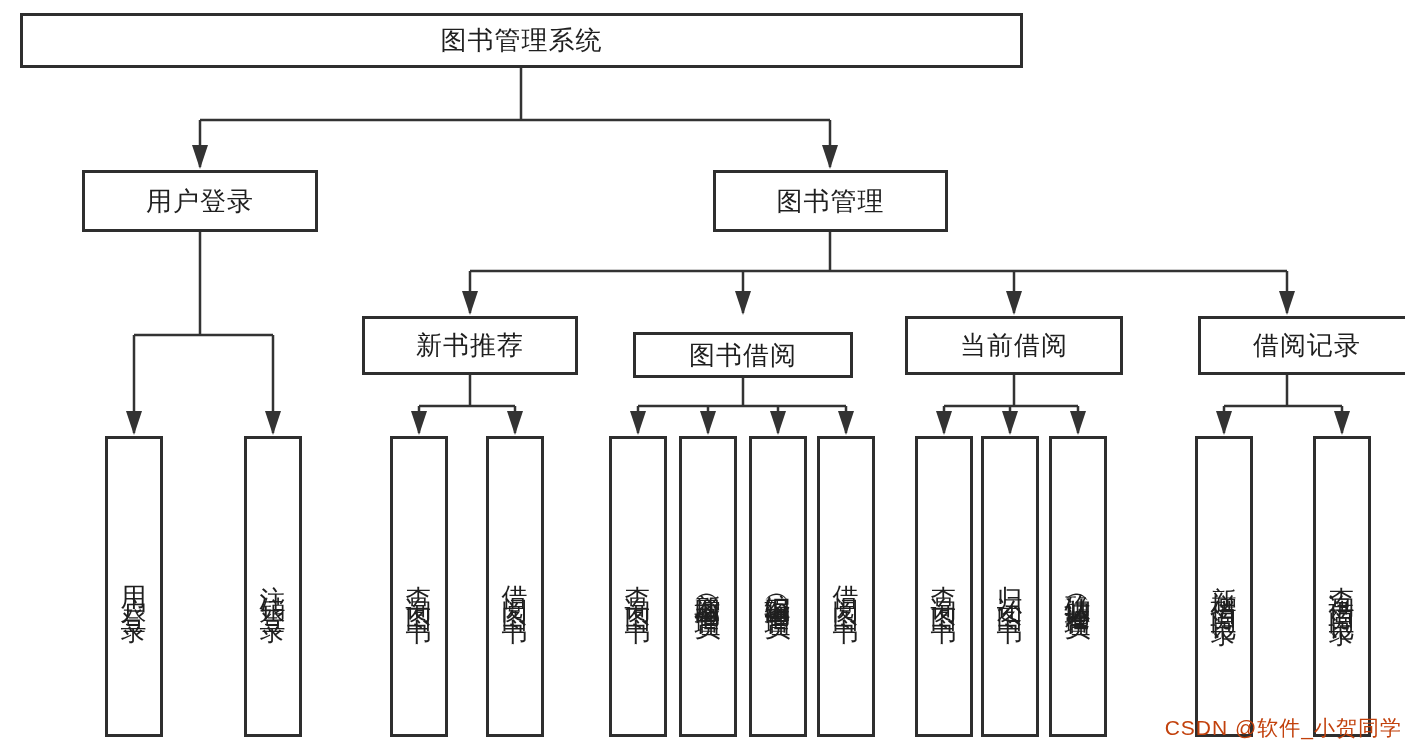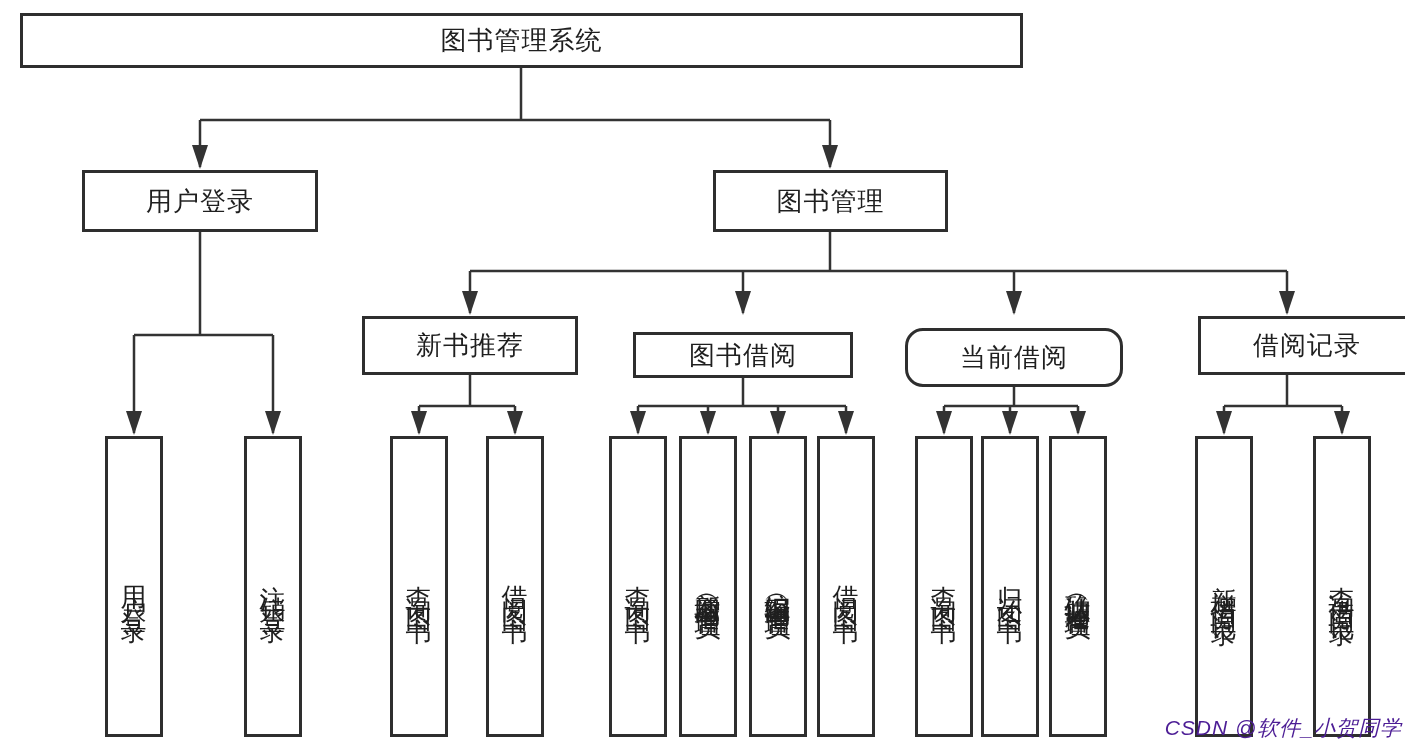--- a/index.html
+++ b/index.html
@@ -29,22 +29,21 @@
     line-height:1;
     white-space:nowrap;
     color:#1f1f1f;
   }
   .watermark{
     position:absolute;
     right:3px;bottom:5px;
     z-index:5;
     font-size:21px;
     letter-spacing:1px;
-    color:#4c1d95;
-    font-style:italic;
+    color:#c2410c;
   }
 </style>
 </head>
 <body>
 
 <div class="canvas">
 
   <svg class="wires" width="1405" height="747" viewBox="0 0 1405 747">
     <defs>
       <marker id="arw" markerUnits="userSpaceOnUse" markerWidth="25" markerHeight="17" refX="22" refY="8" orient="auto">
@@ -98,21 +97,21 @@
   <div class="node hbox" style="left:713px;top:170px;width:235px;height:62px;font-family:Liberation Mono, monospace;">
     <span>图书管理</span>
   </div>
 
   <div class="node hbox" style="left:362px;top:316px;width:216px;height:59px;align-items:center;">
     <span>新书推荐</span>
   </div>
   <div class="node hbox" style="left:633px;top:316px;width:220px;height:46px;margin-top:16px;">
     <span>图书借阅</span>
   </div>
-  <div class="node hbox" style="left:905px;top:328px;width:218px;height:59px;border-radius:18px;">
+  <div class="node hbox" style="left:905px;top:316px;width:218px;height:59px;">
     <span>当前借阅</span>
   </div>
   <div class="node hbox" style="left:1178px;top:316px;width:218px;height:59px;margin-left:20px;">
     <span>借阅记录</span>
   </div>
 
   <div class="node vbox" style="left:105px;top:436px;width:58px;height:301px;">
     <span class="vlabel" style="letter-spacing: 11px;">用户登录</span>
   </div>
   <div class="node vbox" style="left:244px;top:436px;width:58px;height:301px;">

